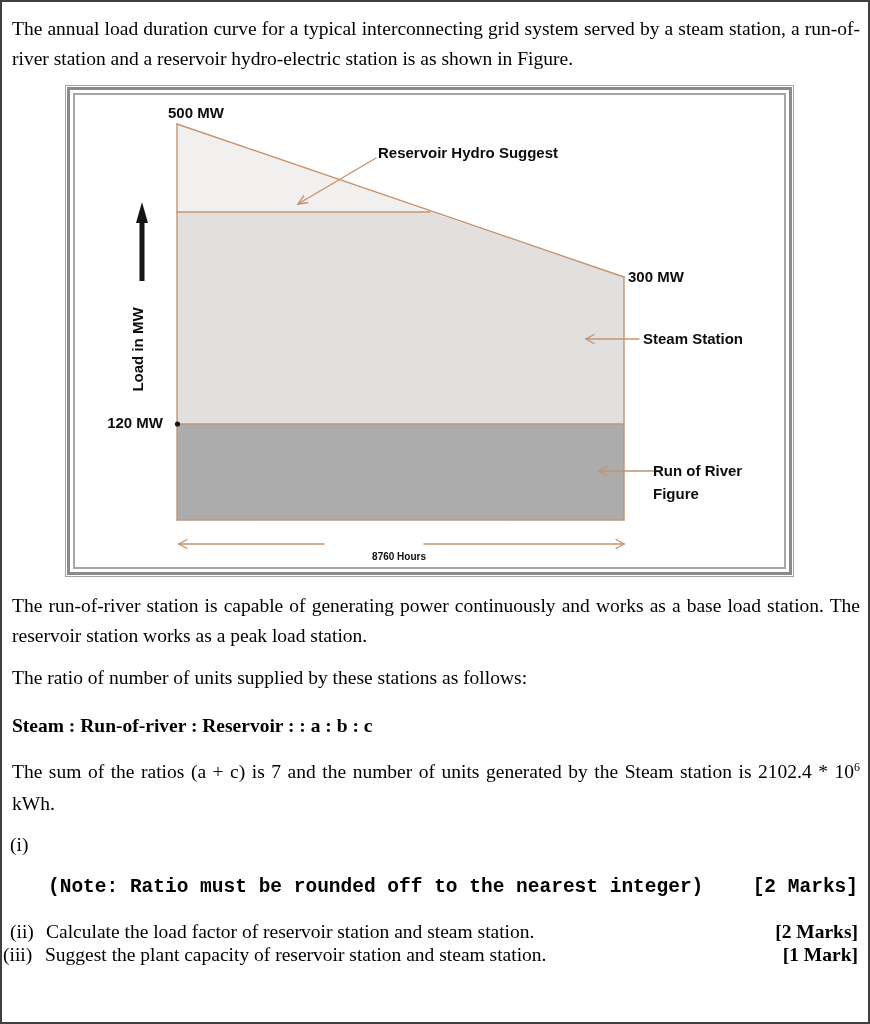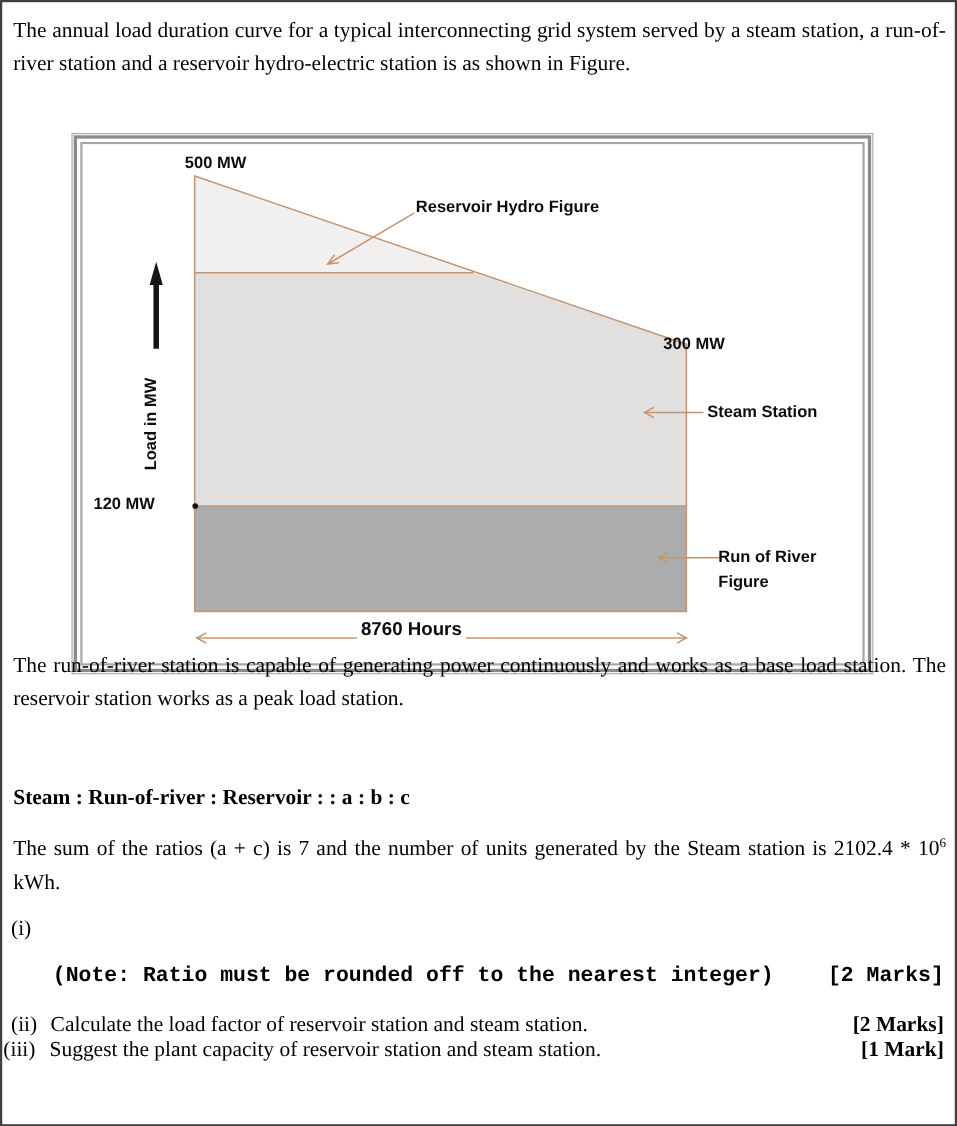--- a/index.html
+++ b/index.html
@@ -9,39 +9,39 @@
     font-family:"Liberation Serif", serif; color:#000;
   }
   .para {
     position:absolute; left:10px; width:848px;
     font-size:19.5px; line-height:30px; text-align:justify;
   }
   .bold { font-weight:bold;font-family:Liberation Serif, serif; }
   .sup { font-size:12px; position:relative; top:-7px; }
 
   
-  .figure { position:absolute; left:63px; top:83px; width:729px; height:492px; background:#fff;margin-top:36px; }
+  .figure { position:absolute; left:63px; top:83px; width:729px; height:492px; background:#fff; }
   .frame { position:absolute; box-sizing:border-box; pointer-events:none; }
   .f1 { inset:0; border:1px solid #a3a3a3; }
   .f2 { inset:2px; border:3px solid #8a8a8a; }
   .f3 { inset:8px; border:2px solid #a6a6a6; }
   .chart-svg { position:absolute; left:0; top:0; }
 
   .flabel {
     position:absolute; font-family:"Liberation Sans", sans-serif;
     font-weight:bold; font-size:15px; color:#0d0d0d; white-space:nowrap; line-height:17px;
   }
   .lbl-500   { left:103px; top:19px; }
   .lbl-res   { left:313px; top:59px; }
-  .lbl-300   { left:538px; top:183px; }
+  .lbl-300   { left:563px; top:183px; }
   .lbl-steam { left:578px; top:245px; }
-  .lbl-120   { left:20px;  top:329px; width:78px; }
+  .lbl-120   { left:20px;  top:329px; width:78px; text-align:right; }
   .lbl-ror1  { left:588px; top:377px; }
   .lbl-ror2  { left:588px; top:400px; }
-  .lbl-hours { left:257px; top:442px; width:104px; text-align:center; font-size:17px; }
+  .lbl-hours { left:257px; top:463px; width:104px; text-align:right; font-size:10px; }
   .lbl-load  {
     left:20px; top:256px; width:104px; height:17px; text-align:center;
     transform:rotate(-90deg);
   }
 
   
   .qrow {
     position:absolute; left:8px; width:850px; display:flex;
     font-size:19.5px; line-height:26px;
   }
@@ -90,32 +90,33 @@
         <path d="M359,459 L559,459"></path>
         <path d="M122,454.5 L114,459 L122,463.5"></path>
         <path d="M551,454.5 L559,459 L551,463.5"></path>
       </g>
 
       <circle cx="112.5" cy="339" r="2.6" fill="#151515"></circle>
       <polygon points="77,117 71,138 74.5,138 74.5,196 79.5,196 79.5,138 83,138" fill="#151515"></polygon>
     </svg>
 
     <div class="flabel lbl-500">500 MW</div>
-    <div class="flabel lbl-res">Reservoir Hydro Figure</div>
+    <div class="flabel lbl-res">Reservoir Hydro Suggest</div>
     <div class="flabel lbl-300">300 MW</div>
     <div class="flabel lbl-steam">Steam Station</div>
     <div class="flabel lbl-120">120 MW</div>
     <div class="flabel lbl-ror1">Run of River</div>
     <div class="flabel lbl-ror2">Figure</div>
     <div class="flabel lbl-hours">8760 Hours</div>
     <div class="flabel lbl-load">Load in MW</div>
   </div>
 
   <div class="para" style="top:589px;">The run-of-river station is capable of generating power continuously and works as a base load station. The reservoir station works as a peak load station.</div>
 
+  <div class="para" style="top:661px;">The ratio of number of units supplied by these stations as follows:</div>
 
   <div class="para bold" style="top:709px;">Steam : Run-of-river : Reservoir : : a : b : c</div>
 
   <div class="para" style="top:755px;"><span>The sum of the ratios (a + c) is 7 and the number of units generated by the Steam station is 2102.4 * 10</span><span class="sup">6</span><span> kWh.</span></div>
 
   <div class="qrow" style="top:830px;">
     <span class="qnum">(i)</span>
     <span class="qmarks"></span>
   </div>
 

